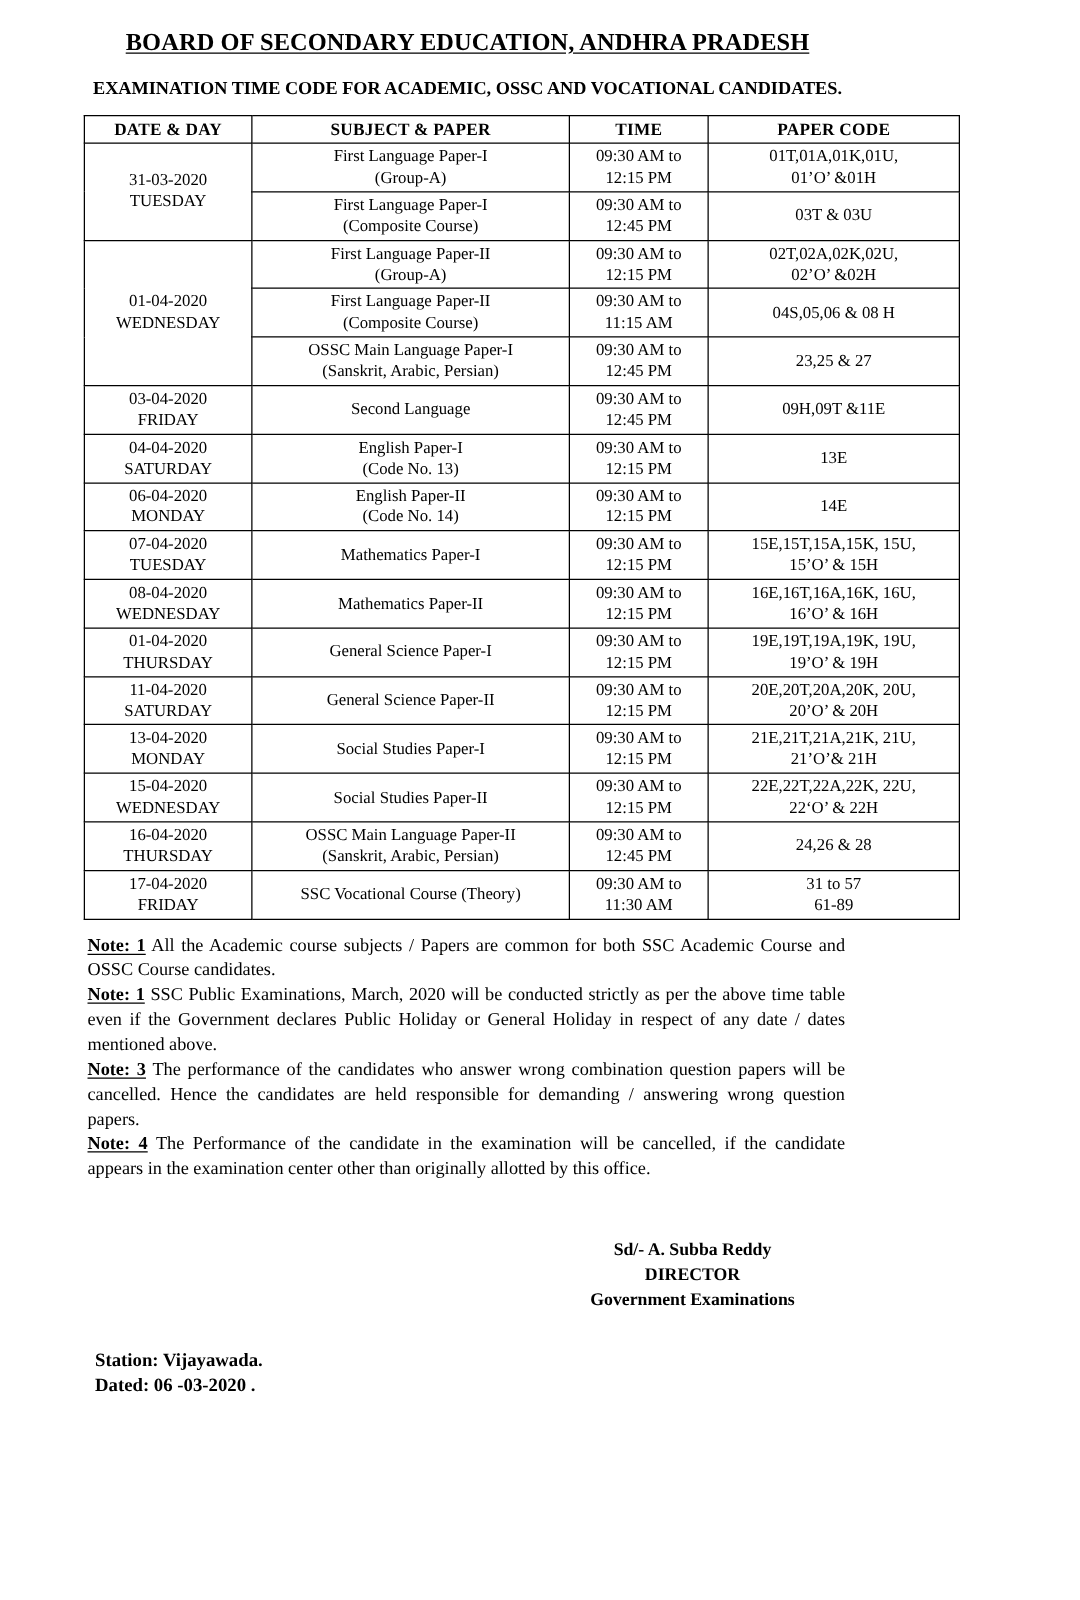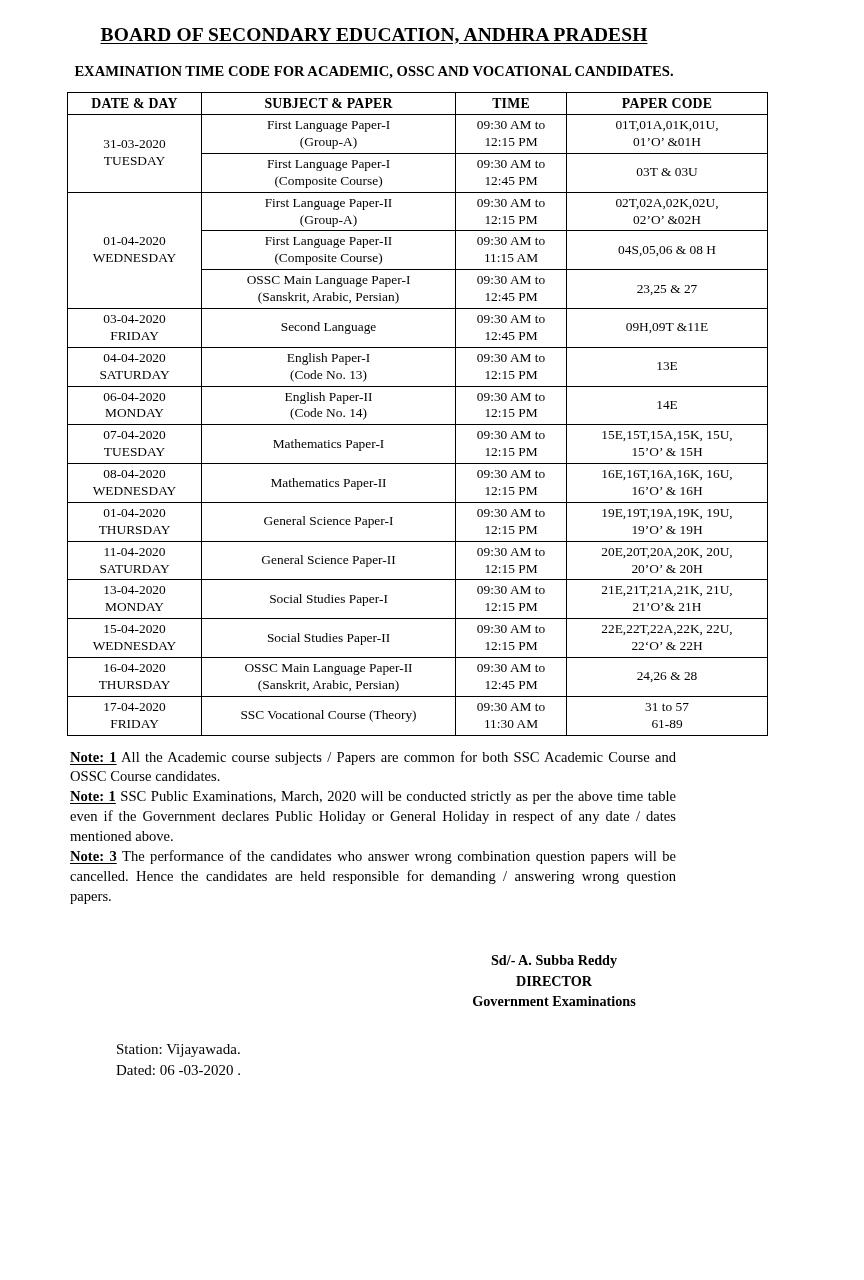--- a/index.html
+++ b/index.html
@@ -103,22 +103,22 @@
     text-align: center;
     font-weight: bold;
     font-size: 14.2px;
     line-height: 1.42;
   }
   .sig .s-line { display: block; }
   .sig-inner { display: inline-block; text-align: center; margin-left: 360px; }
 
   .footer {
     margin-top: 28px;
-    padding-left: 116px;
-    font-weight: normal;
+    padding-left: 76px;
+    font-weight: bold;
     font-size: 15px;
     line-height: 1.38;
   }
   .footer .f-line { display: block; }
 </style>
 </head>
 <body>
 
 <div class="page">
 
@@ -408,20 +408,21 @@
             </td>
           </tr>
         </tbody>
     </table>
   </div>
 
   <div class="notes" id="notes-block">
       <p><span class="nlabel">Note: 1</span><span> All the Academic course subjects / Papers are common for both SSC Academic Course and OSSC Course candidates.</span></p>
       <p><span class="nlabel">Note: 1</span><span> SSC Public Examinations, March, 2020 will be conducted strictly as per the above time table even if the Government declares Public Holiday or General Holiday in respect of any date / dates mentioned above.</span></p>
       <p><span class="nlabel">Note: 3</span><span> The performance of the candidates who answer wrong combination question papers will be cancelled. Hence the candidates are held responsible for demanding / answering wrong question papers.</span></p>
+      <p><span class="nlabel">Note: 4</span><span> The Performance of the candidate in the examination will be cancelled, if the candidate appears in the examination center other than originally allotted by this office.</span></p>
     </div>
 
   <div class="sig">
     <div class="sig-inner">
       <span class="s-line">Sd/- A. Subba Reddy</span>
       <span class="s-line">DIRECTOR</span>
       <span class="s-line">Government Examinations</span>
     </div>
   </div>
 

